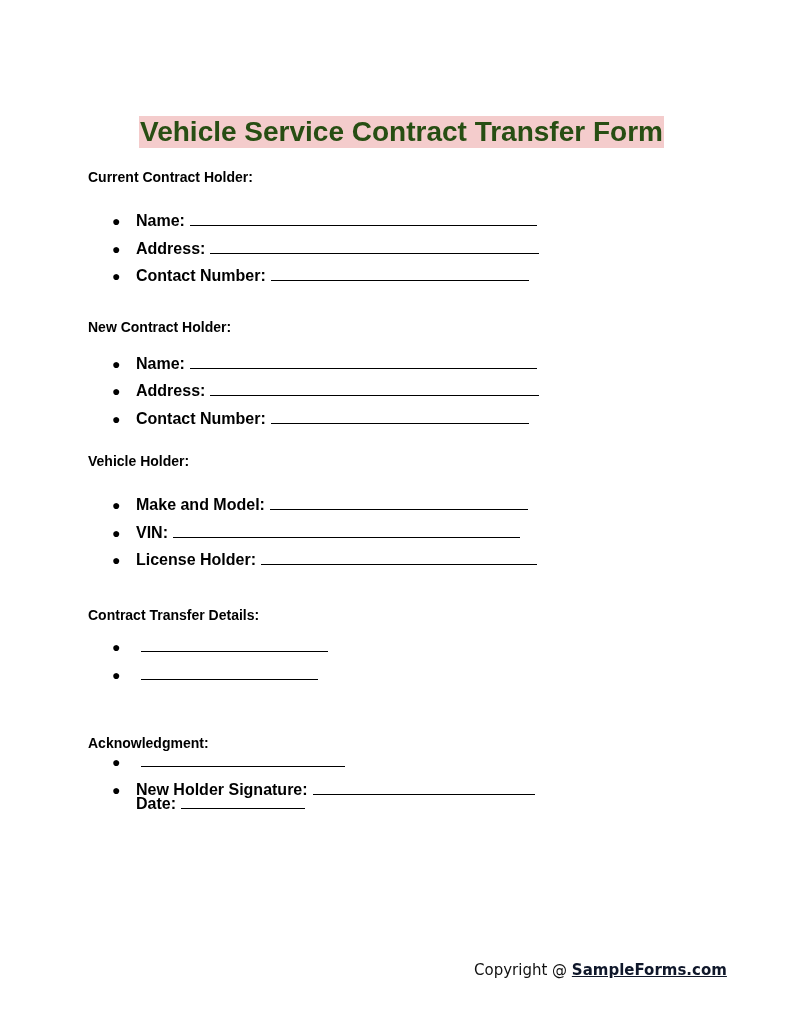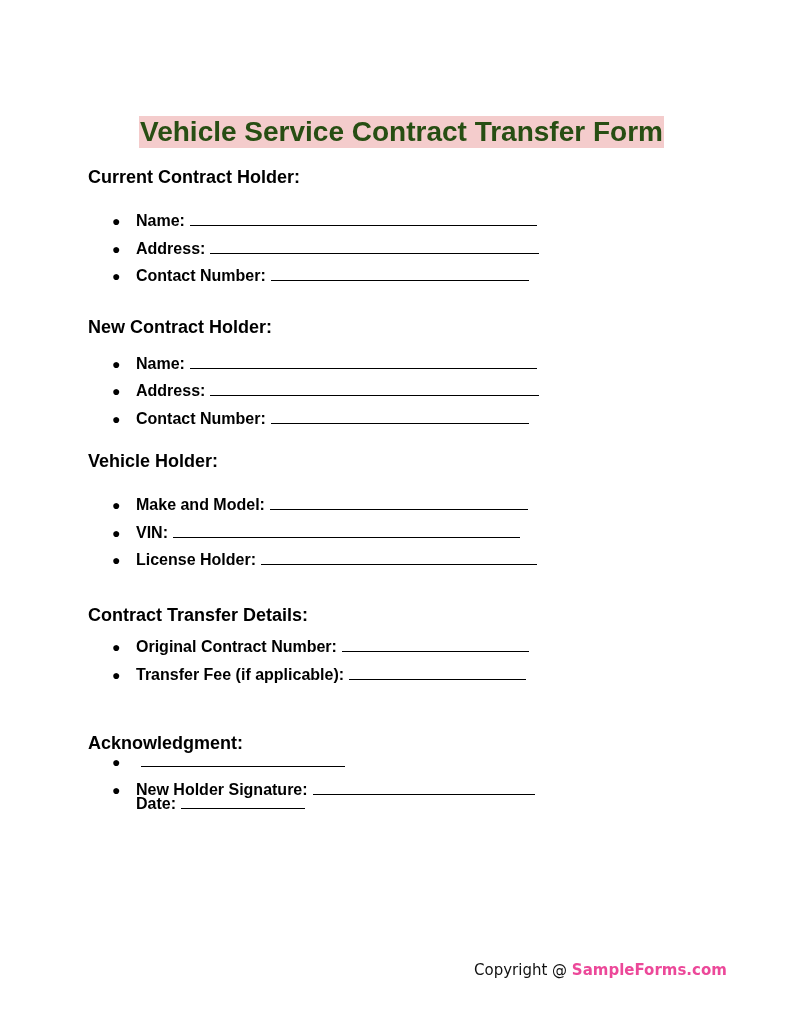--- a/index.html
+++ b/index.html
@@ -1,29 +1,29 @@
 <!DOCTYPE html>
 <html><head>
   <meta charset="utf-8">
   <style>
     html, body { margin: 0; padding: 0; background: #ffffff; }
     body { width: 803px; height: 1021px; position: relative; overflow: hidden;
            font-family: "Liberation Sans", sans-serif; color: #000; }
     .title-wrap { position: absolute; top: 80px; left: 0; width: 803px; text-align: center; margin-top: 36px; }
     .title { display: inline-block; background: #f4cccc; color: #274e13;
              font-weight: bold; font-size: 28px; line-height: 32px; padding: 0 1px; }
-    .heading { position: absolute; left: 88px; font-weight: bold; font-size: 18px; line-height: 18px; }
+    .heading { position: absolute; left: 88px; font-weight: bold; font-size: 14px; line-height: 18px; }
     .item { position: absolute; left: 112px; font-weight: bold; font-size: 16px; line-height: 18px;
             display: flex; align-items: baseline; white-space: nowrap; }
     .bullet { width: 24px; font-size: 14px; }
     .bullet.none { visibility: hidden; }
     .blank { display: inline-block; border-bottom: 1.2px solid #000; height: 14px; margin-left: 5px; }
     .footer { position: absolute; top: 961px; left: 474px; font-size: 15px; line-height: 18px;
               font-family: "DejaVu Sans", sans-serif; color: #111; white-space: nowrap; }
-    .footer a { color: #ec4899; font-weight: bold; }
+    .footer a { color: #0f172a; font-weight: bold; text-decoration: underline; }
   </style>
 </head>
 <body>
 
 <div class="title-wrap">
   <span class="title">Vehicle Service Contract Transfer Form</span>
 </div>
 
 <div class="heading" style="top:168px">Current Contract Holder:</div>
 <div class="item" style="top:211px">
@@ -72,26 +72,24 @@
   </div>
 <div class="item" style="top:550px">
     <span class="bullet">●</span>
     <span>License Holder:</span>
     <span class="blank" style="width:276px"></span>
   </div>
 
 <div class="heading" style="top:606px">Contract Transfer Details:</div>
 <div class="item" style="top:637px">
     <span class="bullet">●</span>
-    <span>Original Contract Number:</span>
     <span class="blank" style="width:187px"></span>
   </div>
 <div class="item" style="top:665px">
     <span class="bullet">●</span>
-    <span>Transfer Fee (if applicable):</span>
     <span class="blank" style="width:177px"></span>
   </div>
 
 <div class="heading" style="top:734px">Acknowledgment:</div>
 <div class="item" style="top:752px">
     <span class="bullet">●</span>
     <span class="blank" style="width:204px"></span>
   </div>
 <div class="item" style="top:780px">
     <span class="bullet">●</span>

